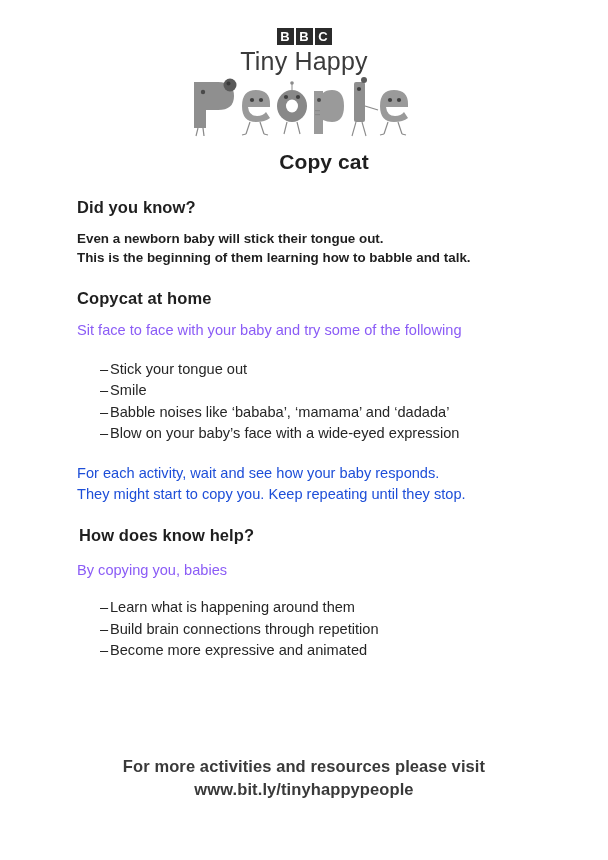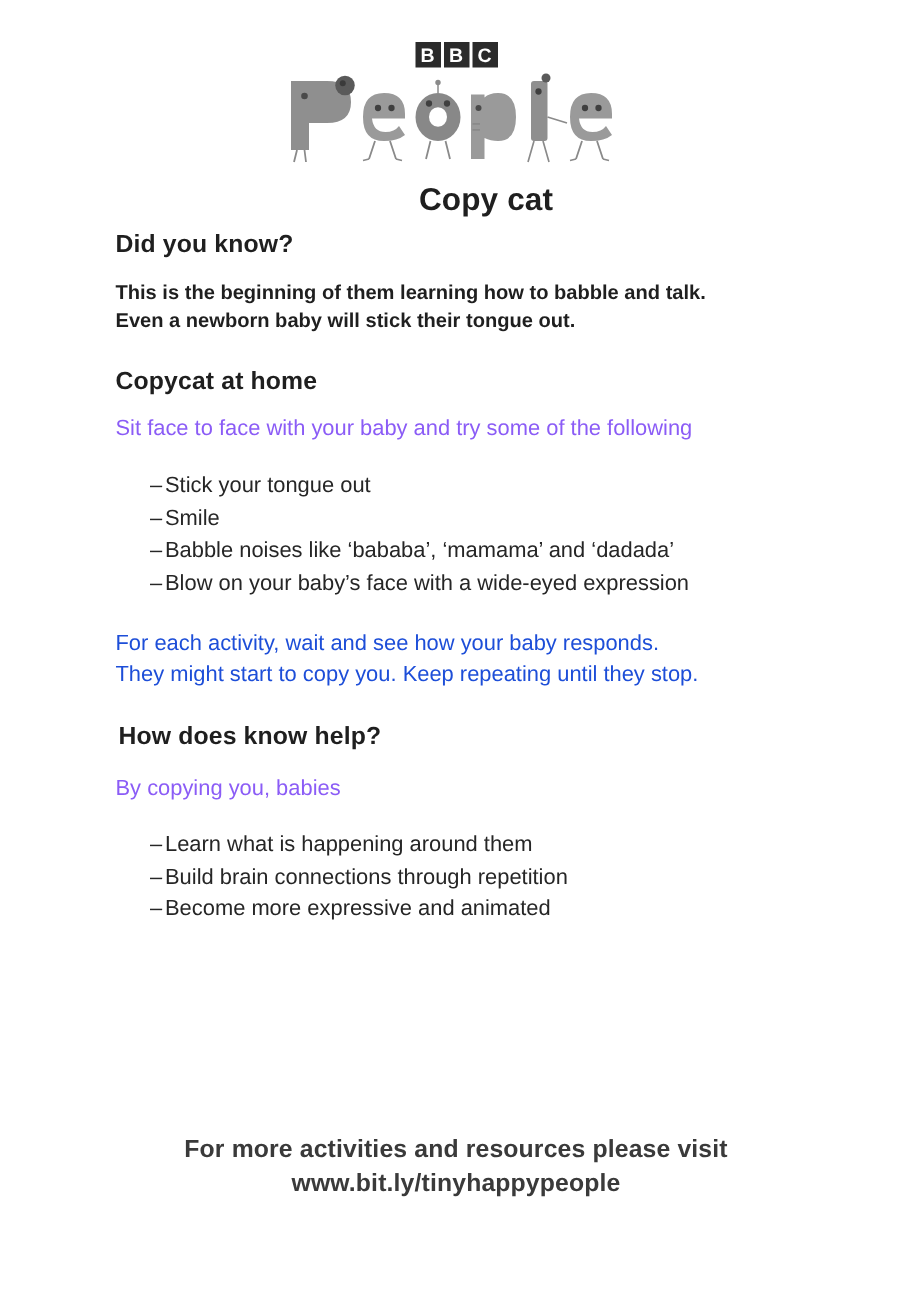--- a/index.html
+++ b/index.html
@@ -81,21 +81,21 @@
     font-weight: normal;
     color: #2a2a2a;
     line-height: 1.28;
     margin-top: 8px;
   }
 
   
   .content {
     padding-left: 77px;
     padding-right: 88px;
-    margin-top: 8px;
+    margin-top: 24px;
   }
   .section-heading {
     font-size: 16.5px;
     font-weight: bold;
     color: #1f1f1f;
     letter-spacing: 0.1px;
   }
   .section-heading.indent {
     padding-left: 2px;
   }
@@ -167,20 +167,21 @@
 <div class="page">
 
   <div class="logo-block">
 
     <div class="bbc-blocks">
       <div class="bbc-box">B</div>
       <div class="bbc-box">B</div>
       <div class="bbc-box">C</div>
     </div>
 
+    <div class="tiny-happy">Tiny Happy</div>
 
     <div class="people-wrap">
       <svg class="people-svg" width="232" height="62" viewBox="0 0 232 62">
 
         <g>
           <path d="M6 6 L30 6 Q46 6 46 20 Q46 34 30 34 L18 34 L18 52 L6 52 Z" fill="#8f8f8f"></path>
           <circle cx="42" cy="9" r="6.5" fill="#5a5a5a"></circle>
           <circle cx="40.5" cy="7.5" r="2" fill="#3a3a3a"></circle>
           <circle cx="15" cy="16" r="2.2" fill="#4a4a4a"></circle>
           <path d="M10 52 L8 60" stroke="#8a8a8a" stroke-width="1.2" fill="none"></path>
@@ -236,22 +237,22 @@
       </svg>
     </div>
   </div>
 
   <div class="doc-title">Copy cat</div>
 
   <div class="content">
 
     <div class="section-heading mt-didyouknow">Did you know?</div>
     <div class="fact-lines">
+      <div>Even a newborn baby will stick their tongue out.</div>
       <div>This is the beginning of them learning how to babble and talk.</div>
-      <div>Even a newborn baby will stick their tongue out.</div>
     </div>
 
     <div class="section-heading mt-copycat">Copycat at home</div>
     <div class="intro-line">Sit face to face with your baby and try some of the following</div>
 
     <ul class="dash-list">
       <li>
         <span class="dash-mark">–</span>
         <span class="dash-text">Stick your tongue out</span>
       </li>

